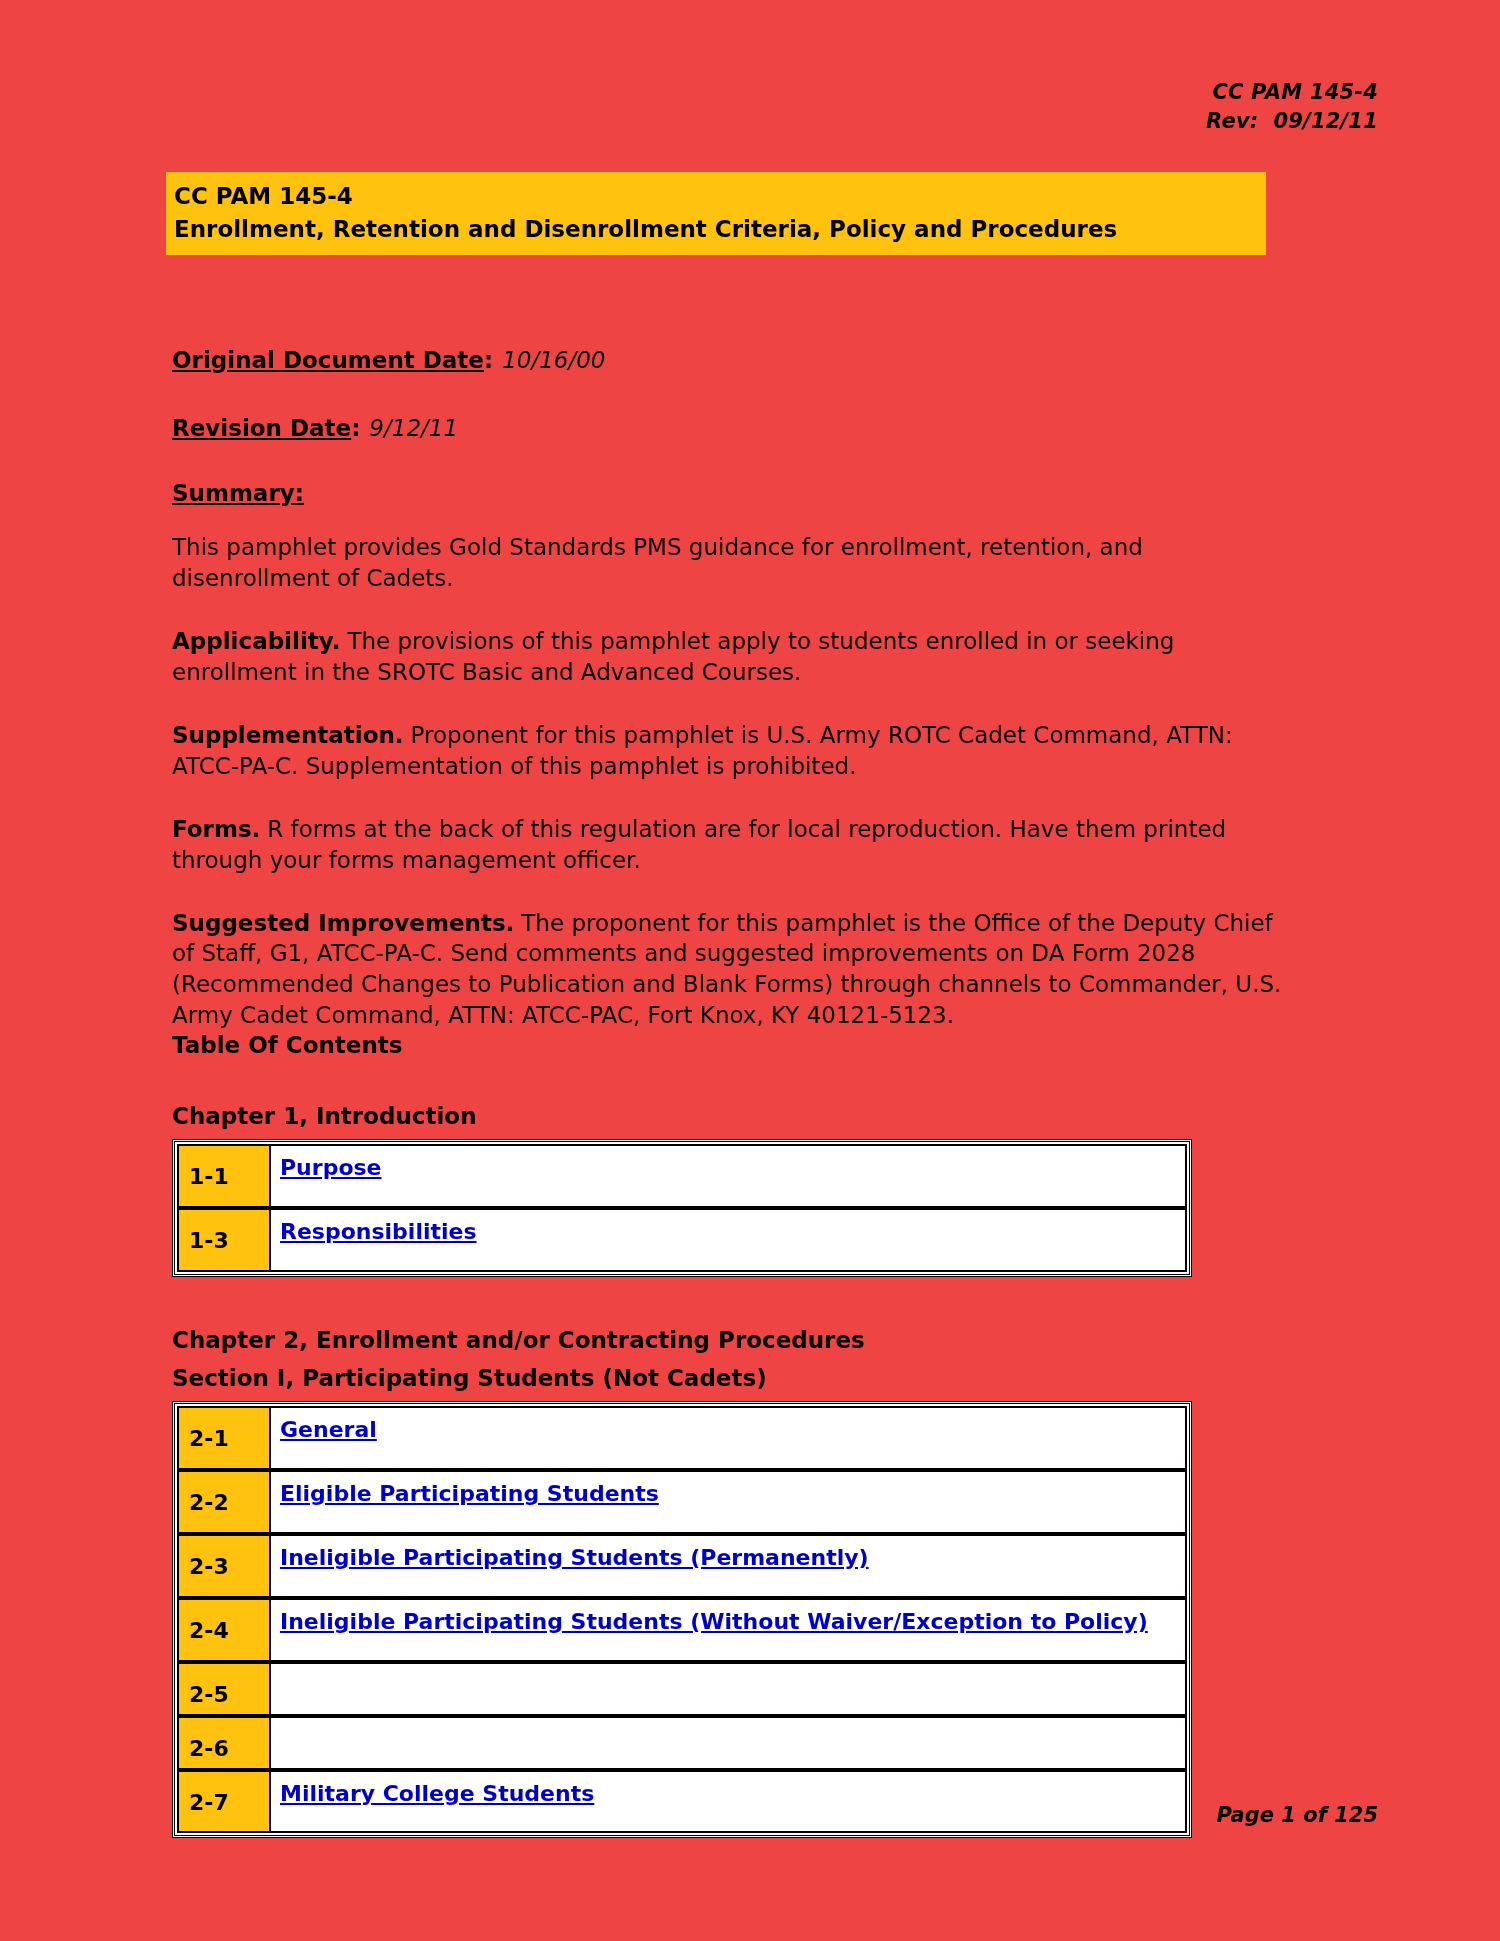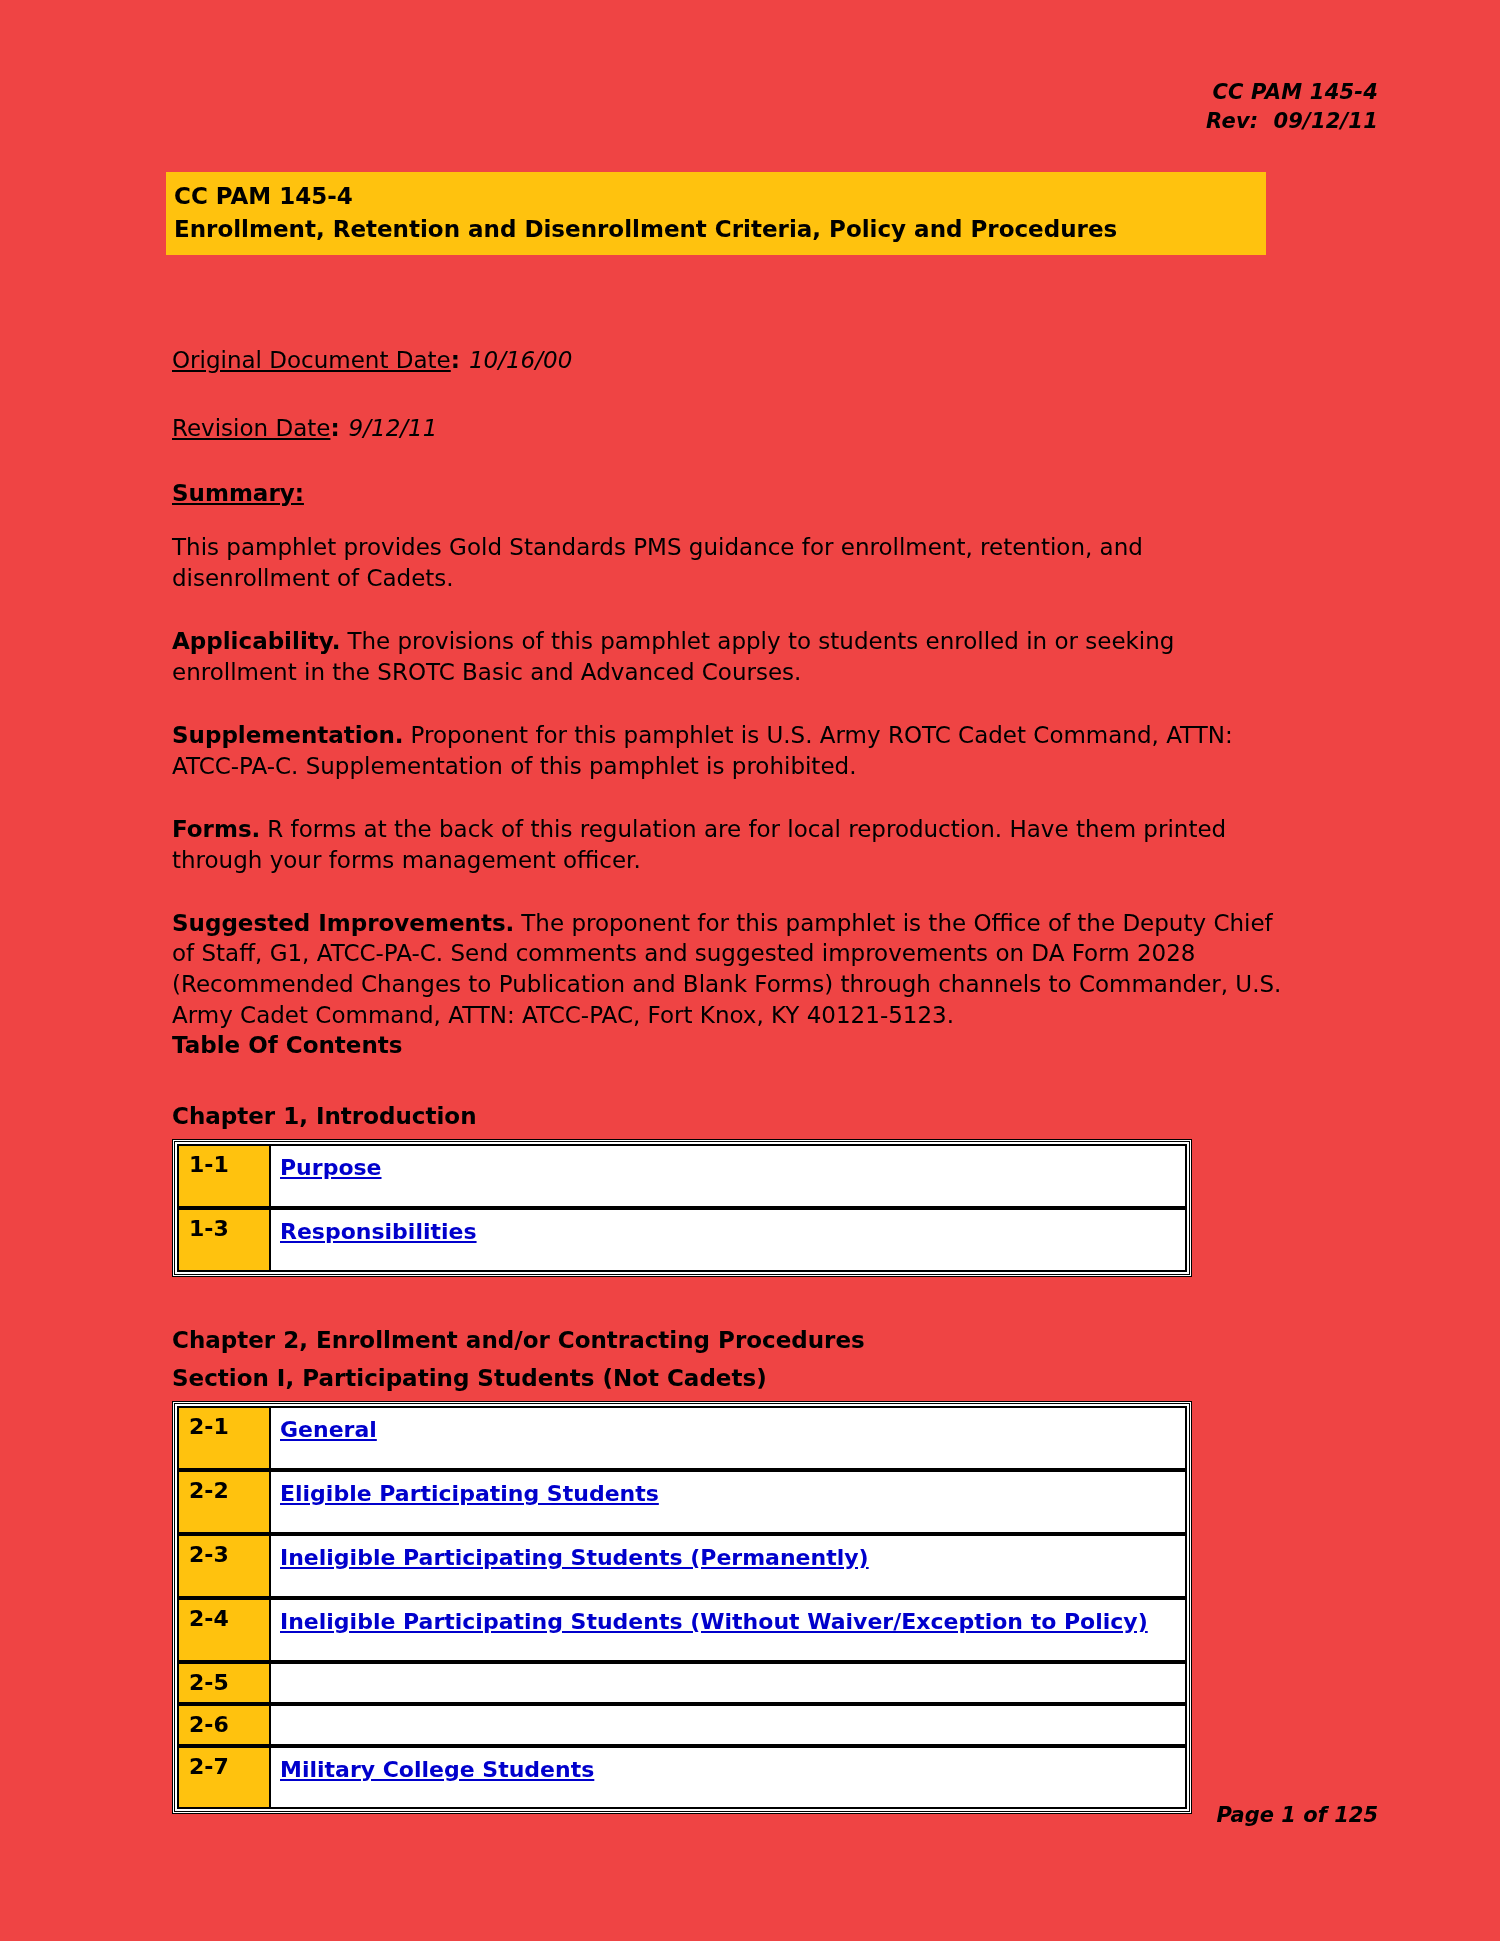--- a/index.html
+++ b/index.html
@@ -63,21 +63,21 @@
     width: 1128px;
   }
 
   .fieldline {
     font-size: 23px;
     line-height: 1.33;
     margin-bottom: 37px;
     white-space: nowrap;
   }
   .fieldline .lab {
-    font-weight: normal;
+    font-weight: bold;
     text-decoration: underline;
   }
   .fieldline .colon { font-weight: bold; }
   .fieldline .val {
     font-style: italic;
     margin-left: 9px;
   }
 
   .section-head {
     font-size: 23px;
@@ -134,21 +134,21 @@
     margin-bottom: -0px;
   }
   .toc-row + .toc-row { border-top-width: 2px; }
 
   .toc-num {
     flex: 0 0 92px;
     background: #FFC20E;
     border-right: 2px solid #000;
     font-weight: bold;
     font-size: 22px;
-    padding: 6px 0 7px 10px;
+    padding: 18px 0 7px 10px;
     box-sizing: border-box;
     color: #000;
     display: flex;
     align-items: flex-start;
   }
   .toc-link-cell {
     flex: 1 1 auto;
     background: #ffffff;
     padding: 6px 0 22px 9px;
     box-sizing: border-box;

